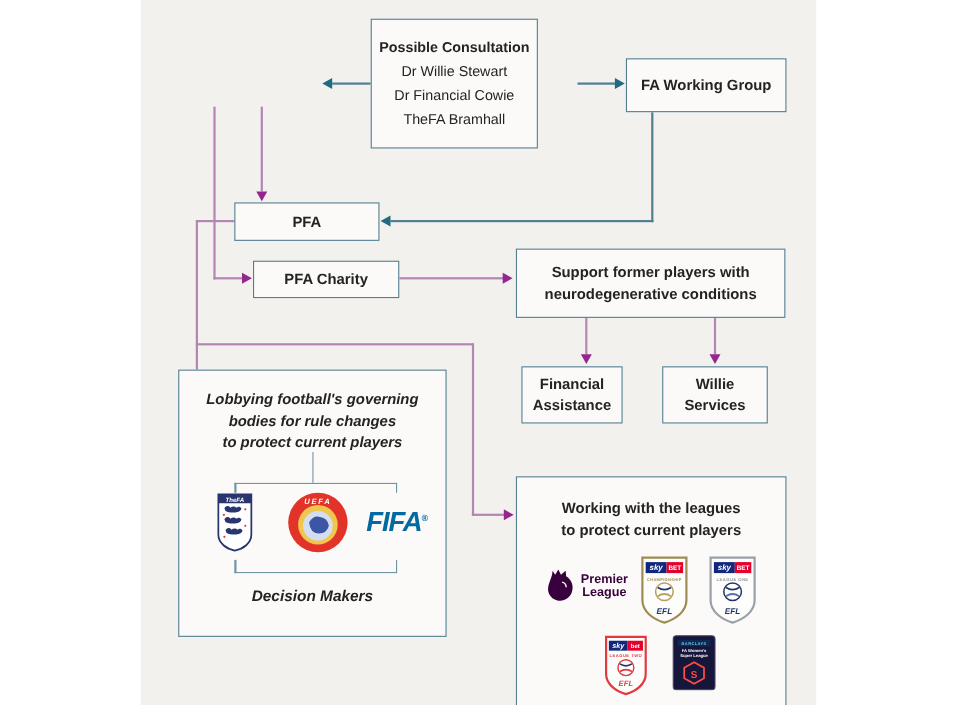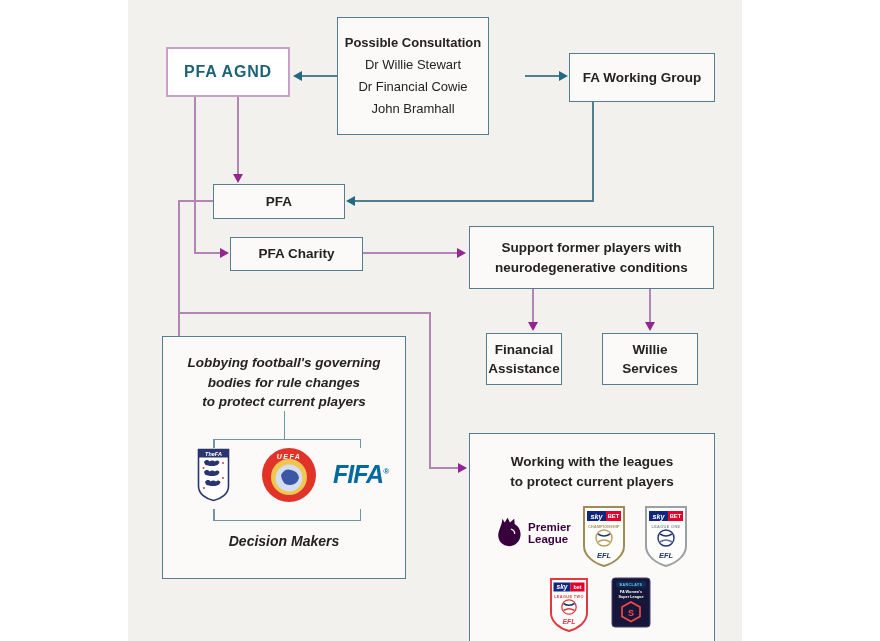--- a/index.html
+++ b/index.html
@@ -28,21 +28,21 @@
   .big{justify-content:flex-start;}
   .bigtitle{width:100%;font-weight:700;font-size:13.5px;line-height:19.5px;color:#262223;}
 
   .bk{position:absolute;background:#6f95a6;}
   .caption{position:absolute;width:100%;text-align:center;font-weight:700;font-size:14px;color:#262223;}
 
   .logo{position:absolute;}
   #fifa-text{font-weight:700;font-size:25px;letter-spacing:-1px;color:#0369a1;line-height:26px;}
   #fifa-text sup{font-size:8px;letter-spacing:0;}
   .pl-wrap{display:flex;align-items:center;gap:4px;}
-  .pl-name{font-weight:700;font-size:11.5px;line-height:12.5px;color:#38003c;text-align:left;}
+  .pl-name{font-weight:700;font-size:11.5px;line-height:12.5px;color:#38003c;text-align:center;}
 
   svg text{font-family:"Liberation Sans","DejaVu Sans",sans-serif;}
 </style>
 </head>
 <body>
 
 <div id="stage">
   <div id="panel"></div>
 
   <div class="lh teal" style="left:302px;top:75px;width:35px;"></div>
@@ -72,49 +72,46 @@
   <div class="arr arrR-p" style="left:458px;top:463px;"></div>
 
   <div class="lh purple" style="left:363px;top:252px;width:95px;"></div>
   <div class="arr arrR-p" style="left:457px;top:248px;"></div>
 
   <div class="lv purple" style="left:532px;top:289px;height:33px;"></div>
   <div class="arr arrD-p" style="left:528px;top:322px;"></div>
   <div class="lv purple" style="left:649px;top:289px;height:33px;"></div>
   <div class="arr arrD-p" style="left:645px;top:322px;"></div>
 
-  <div class="node" id="pfa-agnd" style="left:166px;top:47px;width:124px;height:50px;">
-    <span>PFA AGND</span>
-  </div>
 
   <div class="node" style="left:337px;top:17px;width:152px;height:118px;font-size:13px;line-height:22px;">
     <span>Possible Consultation</span>
     <span class="rg">Dr Willie Stewart</span>
     <span class="rg">Dr Financial Cowie</span>
-    <span class="rg">John Bramhall</span>
+    <span class="rg">TheFA Bramhall</span>
   </div>
 
   <div class="node" style="left:213px;top:184px;width:132px;height:35px;">
     <span>PFA</span>
   </div>
 
   <div class="node" style="left:569px;top:53px;width:146px;height:49px;">
     <span>FA Working Group</span>
   </div>
 
   <div class="node" style="left:469px;top:226px;width:245px;height:63px;line-height:19.5px;">
     <span>Support former players with</span>
     <span>neurodegenerative conditions</span>
   </div>
 
   <div class="node" style="left:230px;top:237px;width:133px;height:34px;">
     <span>PFA Charity</span>
   </div>
 
-  <div class="node" style="left:486px;top:333px;width:76px;height:52px;line-height:19px;">
+  <div class="node" style="left:474px;top:333px;width:92px;height:52px;line-height:19px;">
     <span>Financial</span>
     <span>Assistance</span>
   </div>
 
   <div class="node" style="left:602px;top:333px;width:96px;height:52px;line-height:19px;">
     <span>Willie</span>
     <span>Services</span>
   </div>
 
   <div class="node big" style="left:162px;top:336px;width:244px;height:243px;font-style:italic;">

